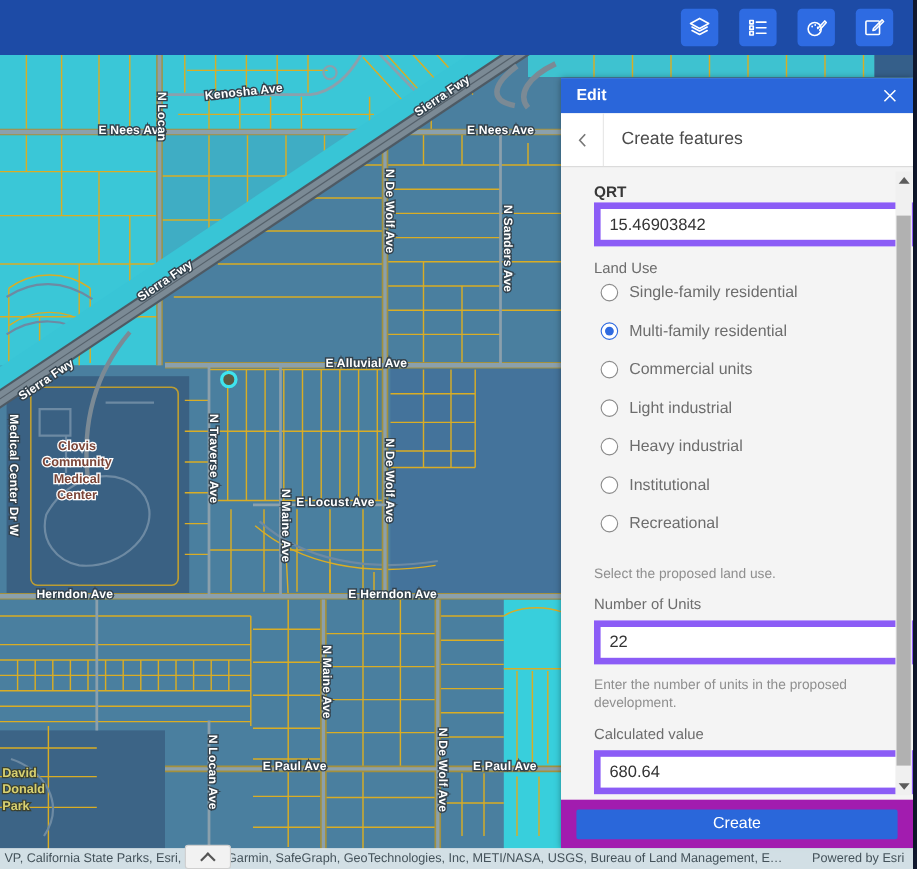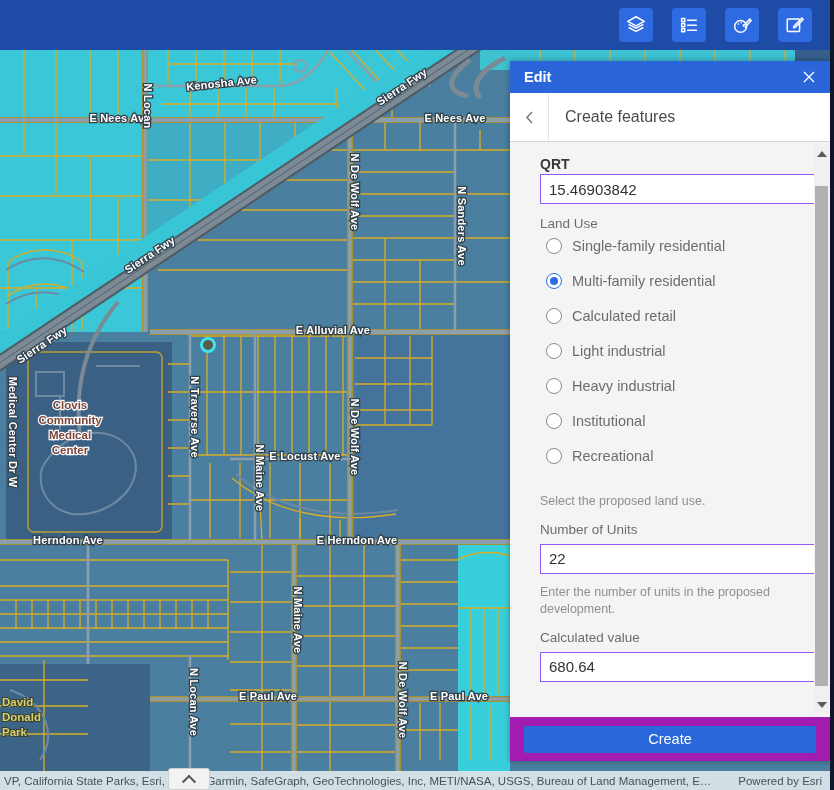--- a/index.html
+++ b/index.html
@@ -19,36 +19,36 @@
   .topbar{position:absolute;left:0;top:0;width:834px;height:50px;background:#1d4ba6;
     display:flex;justify-content:flex-end;align-items:center;gap:19px;padding-right:22px;box-sizing:border-box;}
   .tb-btn{width:34px;height:34px;background:#2e6be2;border:none;border-radius:4px;
     display:flex;align-items:center;justify-content:center;cursor:pointer;padding:0;}
   .tb-btn svg{stroke:#fff;fill:none;stroke-width:1.6;stroke-linejoin:round;stroke-linecap:round;}
 
   
   .edge{position:absolute;right:0;top:0;width:4px;height:790px;background:#10182e;}
 
   
-  .panel{position:absolute;left:510px;top:61px;width:320px;height:700px;background:#f4f4f4;
+  .panel{position:absolute;left:510px;top:71px;width:320px;height:700px;background:#f4f4f4;
     display:flex;flex-direction:column;box-shadow:0 0 6px rgba(0,0,0,.35);}
   .panel-header{height:32px;background:#2a66da;display:flex;align-items:center;
     justify-content:space-between;padding:0 14px;flex:0 0 auto;}
   .panel-header .ttl{color:#fff;font-size:14.5px;font-weight:bold;}
   .icon-btn{background:none;border:none;padding:0;cursor:pointer;display:flex;align-items:center;}
   .panel-titlebar{height:48px;background:#fff;border-bottom:1px solid #d8d8d8;
     display:flex;align-items:stretch;flex:0 0 auto;}
   .back-btn{width:38px;display:flex;align-items:center;justify-content:center;background:none;border:none;cursor:pointer;}
   .tb-divider{width:1px;background:#e6e6e6;}
   .panel-subtitle{display:flex;align-items:center;padding-left:16px;font-size:16px;color:#4a4a4a;}
 
   .panel-body{flex:1 1 auto;position:relative;padding:10px 30px 10px 30px;box-sizing:border-box;overflow:hidden;}
   .sec-title{font-size:14px;font-weight:bold;color:#383838;margin:4px 0 2px;}
   .fld-label{font-size:13.5px;color:#6d6d6d;margin:12px 0 7px;}
-  .txt-input{width:273px;height:28px;background:#fff;border:1px solid #8b5cf6;font-size:15px;
+  .txt-input{width:273px;height:28px;background:#fff;border:6px solid #8b5cf6;font-size:15px;
     color:#333;padding:0 0 0 8px;box-sizing:content-box;font-family:"Liberation Sans",sans-serif;}
   .radio-row{display:flex;align-items:flex-start;gap:10px;margin:0 0 0 6px;height:35px;cursor:pointer;}
   .radio{width:14px;height:14px;border:1.5px solid #8a8a8a;border-radius:50%;background:#fff;
     position:relative;flex:0 0 auto;}
   .radio-row.checked .radio{border-color:#2e6ae0;}
   .radio-row.checked .radio::after{content:"";position:absolute;left:3px;top:3px;width:8px;height:8px;
     border-radius:50%;background:#2e6ae0;}
   .radio-label{font-size:14.5px;color:#6d6d6d;}
   .help-text{font-size:12.5px;color:#8f8f8f;margin:10px 0 2px;line-height:1.35;width:275px;}
 
@@ -250,21 +250,21 @@
       <div class="radio-row">
         <span class="radio"></span>
         <span class="radio-label">Single-family residential</span>
       </div>
       <div class="radio-row checked">
         <span class="radio"></span>
         <span class="radio-label">Multi-family residential</span>
       </div>
       <div class="radio-row">
         <span class="radio"></span>
-        <span class="radio-label">Calculated retail</span>
+        <span class="radio-label">Commercial units</span>
       </div>
       <div class="radio-row">
         <span class="radio"></span>
         <span class="radio-label">Light industrial</span>
       </div>
       <div class="radio-row">
         <span class="radio"></span>
         <span class="radio-label">Heavy industrial</span>
       </div>
       <div class="radio-row">

